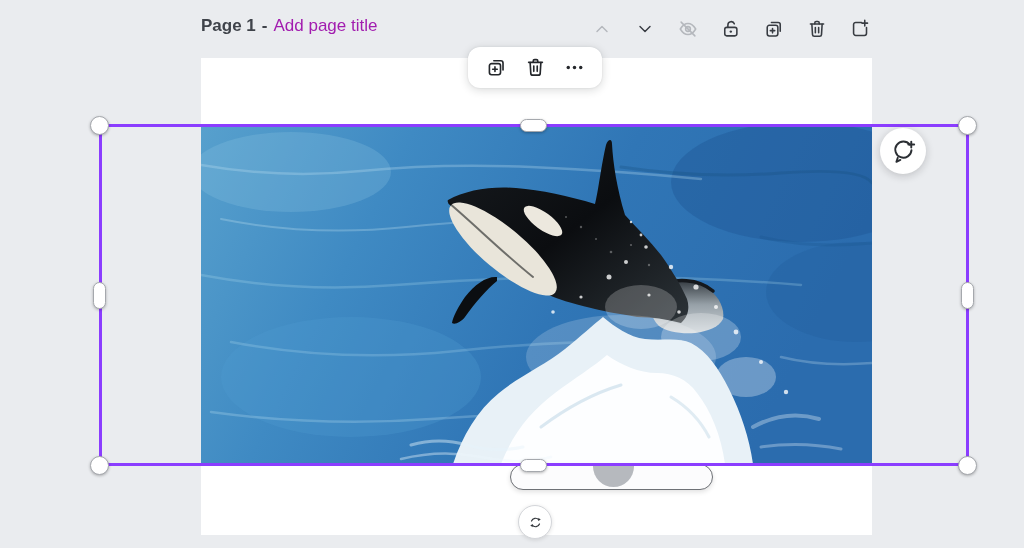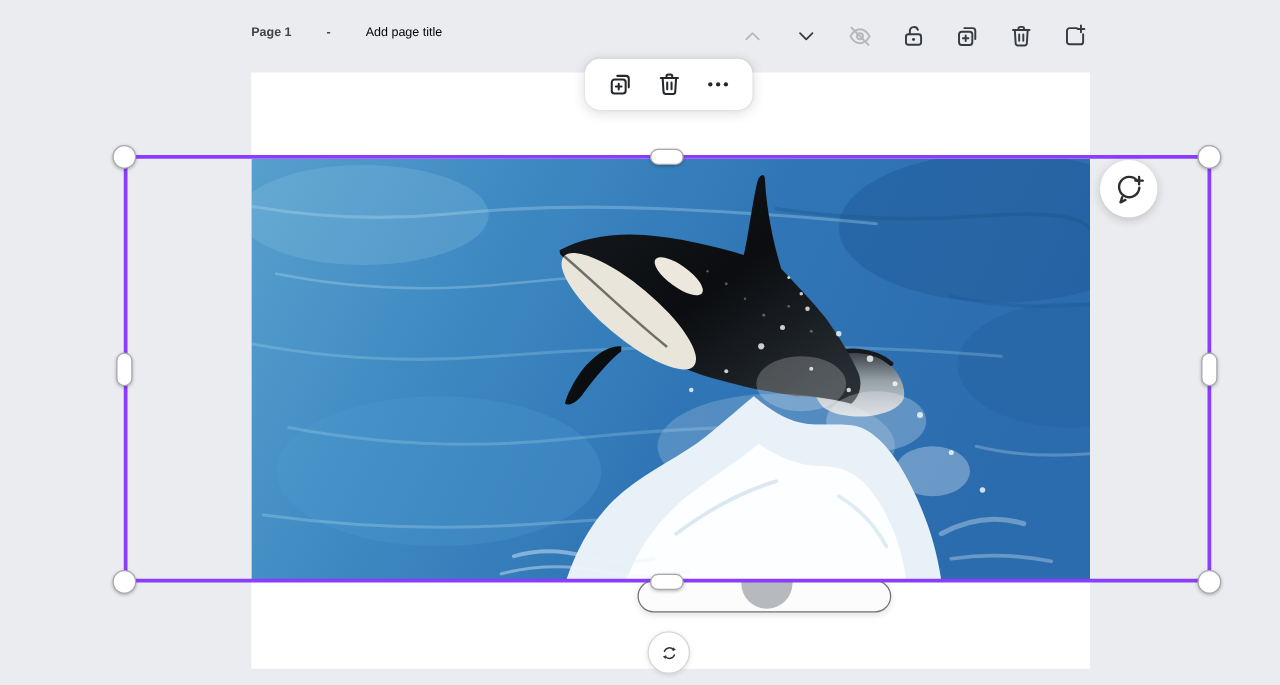--- a/index.html
+++ b/index.html
@@ -7,24 +7,24 @@
   body {
     position:relative;
     background:#eaecef;
     font-family:"Liberation Sans", sans-serif;
     -webkit-font-smoothing:antialiased;
   }
   button { background:none; border:none; cursor:pointer; display:flex; align-items:center; justify-content:center; padding:0; }
   svg { display:block; }
 
   
-  .page-title { position:absolute; left:201px; top:0; height:52px; display:flex; align-items:center; font-size:10px;gap:22px; }
+  .page-title { position:absolute; left:201px; top:0; height:52px; display:flex; align-items:center; font-size:17px; }
   .page-title .label { font-weight:bold; color:#3f434a; }
   .page-title .sep { font-weight:bold; color:#3f434a; margin:0 6px; }
-  .page-title .placeholder { color:#000000; }
+  .page-title .placeholder { color:#a21caf; }
 
   .header-actions { position:absolute; top:0; right:152px; height:58px; display:flex; align-items:center; gap:19px; }
   .header-actions button { width:24px; height:24px; color:#383c42; }
   .header-actions button.disabled { color:#b5b8bd; cursor:default; }
   .icon-stroke { fill:none; stroke:currentColor; stroke-width:1.7; stroke-linecap:round; stroke-linejoin:round; }
   .icon-fill { fill:currentColor; stroke:none; }
 
   
   .canvas-page { position:absolute; left:201px; top:58px; width:671px; height:477px; background:#ffffff; }
   .photo { position:absolute; left:201px; top:127px; width:671px; height:337px; overflow:hidden; z-index:5; }

